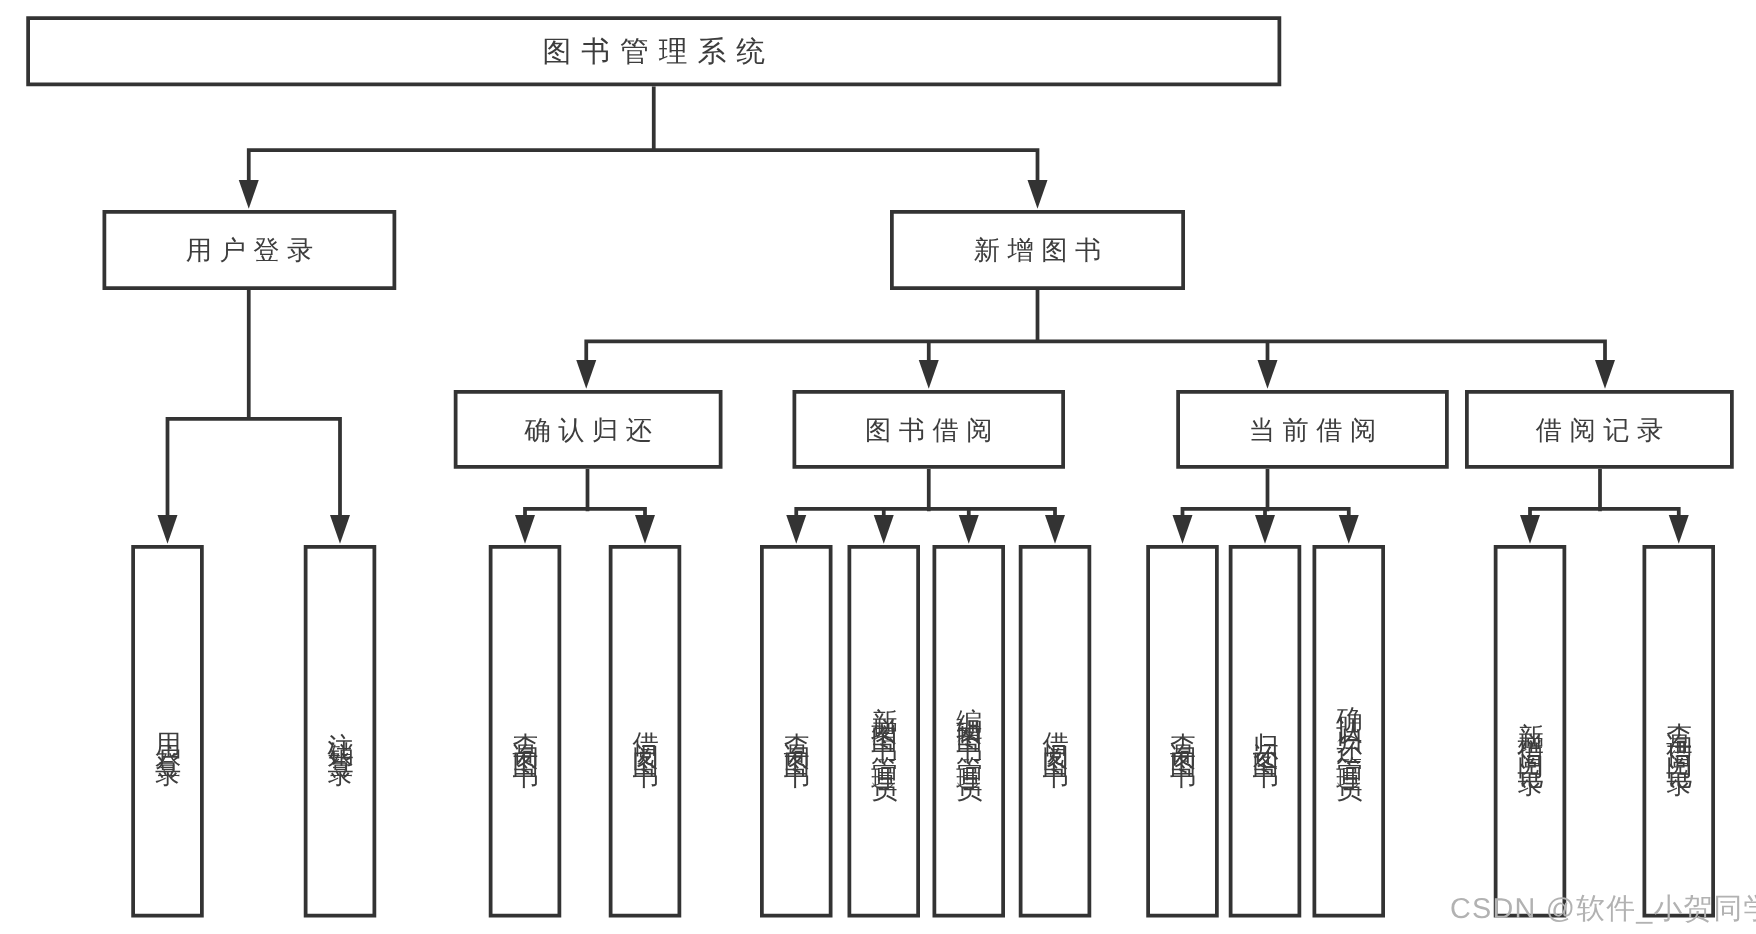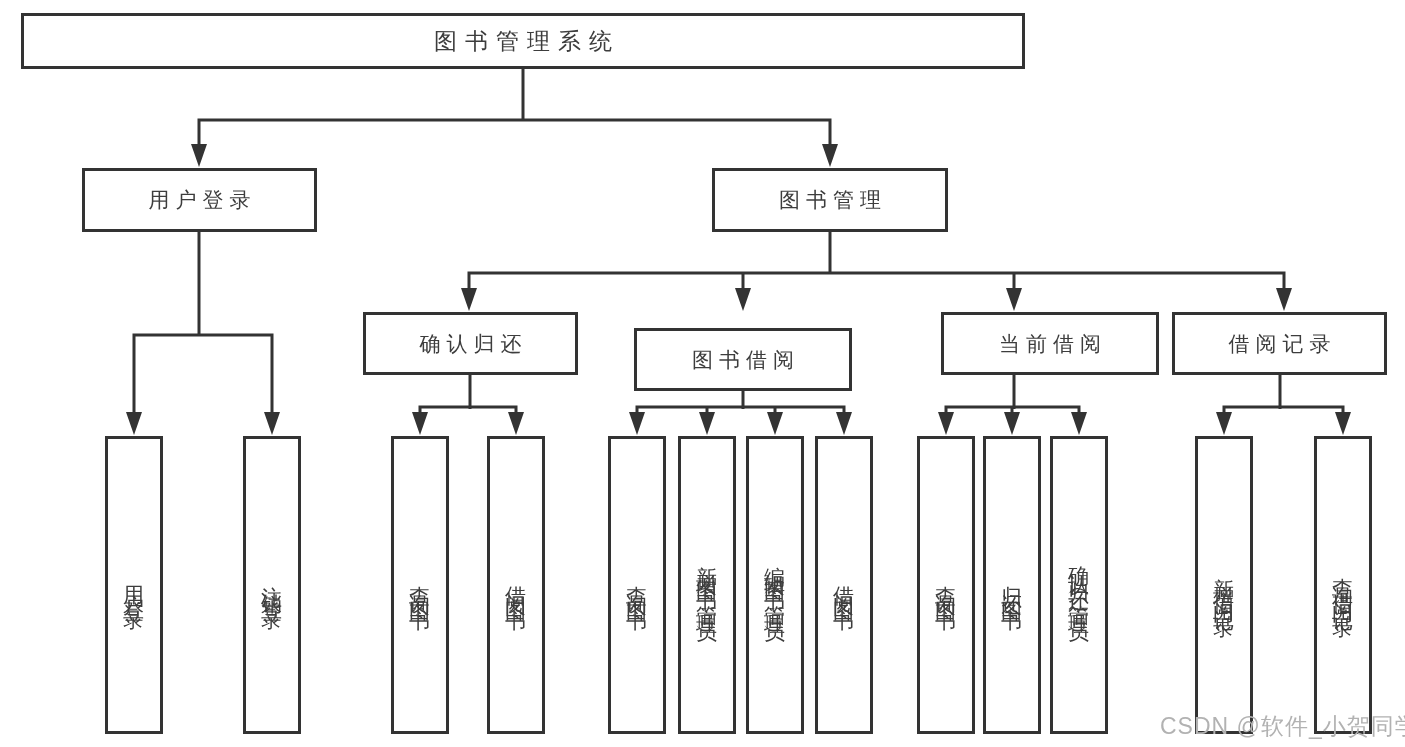--- a/index.html
+++ b/index.html
@@ -85,24 +85,24 @@
       <polygon points="1004,412 1020,412 1012,435"></polygon>
       <polygon points="1071,412 1087,412 1079,435"></polygon>
       <polygon points="1216,412 1232,412 1224,435"></polygon>
       <polygon points="1335,412 1351,412 1343,435"></polygon>
     </g>
   </svg>
 
   <div class="node box-h title" style="left:21px;top:13px;width:1004px;height:56px;font-family:Liberation Mono, monospace;">图书管理系统</div>
 
   <div class="node box-h" style="left:82px;top:168px;width:235px;height:64px;">用户登录</div>
-  <div class="node box-h" style="left:712px;top:168px;width:236px;height:64px;">图书管理</div>
+  <div class="node box-h" style="left:712px;top:168px;width:236px;height:64px;">新增图书</div>
 
   <div class="node box-h" style="left:363px;top:312px;width:215px;height:63px;">确认归还</div>
-  <div class="node box-h" style="left:634px;top:328px;width:218px;height:63px;">图书借阅</div>
+  <div class="node box-h" style="left:634px;top:312px;width:218px;height:63px;">图书借阅</div>
   <div class="node box-h" style="left:905px;top:312px;width:218px;height:63px;margin-left:36px;">当前借阅</div>
   <div class="node box-h" style="left:1172px;top:312px;width:215px;height:63px;">借阅记录</div>
 
   <div class="node box-v" style="left:105px;top:436px;width:58px;height:298px;">用户登录</div>
   <div class="node box-v" style="left:243px;top:436px;width:58px;height:298px;">注销登录</div>
 
   <div class="node box-v" style="left:391px;top:436px;width:58px;height:298px;">查询图书</div>
   <div class="node box-v" style="left:487px;top:436px;width:58px;height:298px;">借阅图书</div>
 
   <div class="node box-v" style="left:608px;top:436px;width:58px;height:298px;">查询图书</div>

